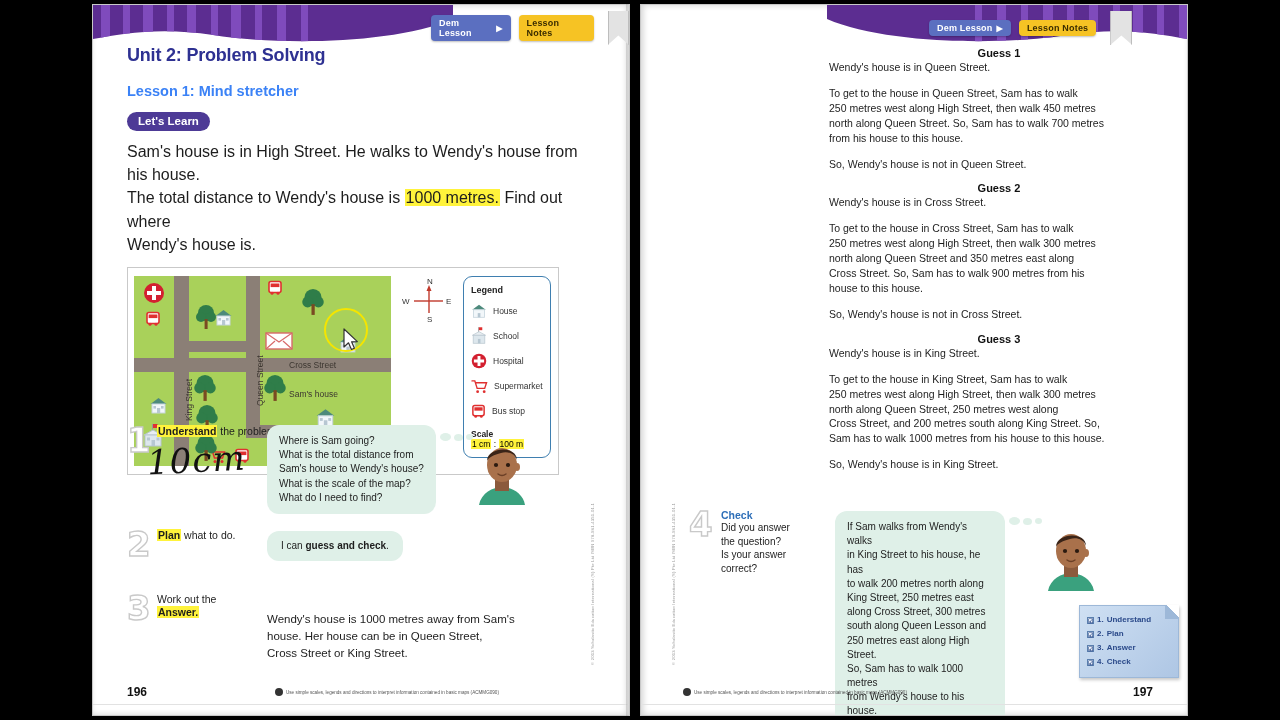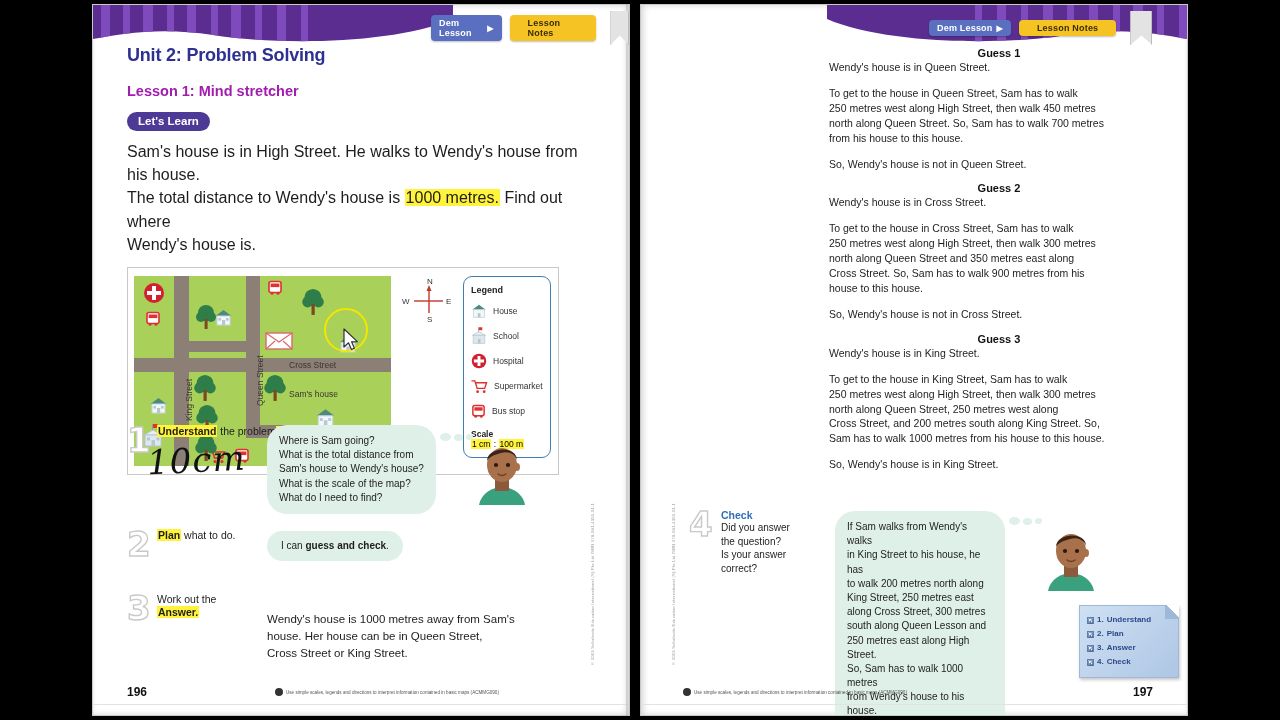--- a/index.html
+++ b/index.html
@@ -40,40 +40,40 @@
   .btn-demo {
     background: #5b6fc0; color: #fff; font-size: 9px; font-weight: bold;
     padding: 3px 8px; border-radius: 4px; letter-spacing: .2px;
     display: flex; align-items: center; gap: 4px;
     box-shadow: 0 1px 2px rgba(0,0,0,.25);
     cursor: pointer;
   }
   .btn-demo .play { font-size: 8px; }
   .btn-notes {
     background: #f6c324; color: #3b2d00; font-size: 9px; font-weight: bold;
-    padding: 3px 18px; border-radius: 4px; letter-spacing: .2px;
+    padding: 3px 8px; border-radius: 4px; letter-spacing: .2px;
     box-shadow: 0 1px 2px rgba(0,0,0,.25);
     cursor: pointer;
   }
   .bookmark {
     width: 22px; height: 34px; background: #e3e3e3; border: 1px solid #bdbdbd;
     border-top: none;
     clip-path: polygon(0 0, 100% 0, 100% 100%, 50% 72%, 0 100%);
     margin-left: 6px;
     cursor: pointer;
   }
 
   
   .lp { position: absolute; left: 34px; top: 40px; width: 470px; }
   h1.unit {
     color: #2e3192; font-size: 18px; font-weight: bold; letter-spacing: -.2px;
     margin-bottom: 17px;
   }
   h2.lesson {
-    color: #a21caf; font-size: 14.5px; font-weight: bold; margin-bottom: 12px;
+    color: #3b82f6; font-size: 14.5px; font-weight: bold; margin-bottom: 12px;
   }
   .pill-learn {
     display: inline-block; background: #4d3a96; color: #fff;
     font-size: 11.5px; font-weight: bold; padding: 3px 11px 4px;
     border-radius: 11px; margin-bottom: 9px;
   }
   .intro { font-size: 16px; color: #1d1d1d; line-height: 1.45; }
   .hl { background: #fff33b; padding: 0 1px; }
 
   
@@ -117,21 +117,21 @@
     font-family: "DejaVu Sans", sans-serif;
   }
   .steptext { margin-left: 30px; font-size: 10.5px; line-height: 1.28; color: #1d1d1d; }
   .steptext b.hl { background: #fff33b; font-weight: bold; color:#1d1d1d; }
   .handwrite {
     font-family: "DejaVu Serif", serif; font-size: 34px; font-style: italic;
     color: #111; margin-left: 20px; margin-top: 2px; letter-spacing: 1px;
     transform: rotate(-3deg); display: inline-block;
   }
   .bubble {
-    background: #dff0e8; border-radius: 20px; padding: 9px 12px;
+    background: #dff0e8; border-radius: 12px; padding: 9px 12px;
     font-size: 10px; line-height: 1.42; color: #1d1d1d; display: inline-block;
   }
   .dots { display:flex; gap:3px; align-items:center; }
   .dot { background:#dff0e8; border-radius:50%; }
 
   
   .rp { position: absolute; left: 188px; top: 42px; width: 340px; }
   .guess-h { font-size: 11px; font-weight: bold; color: #111; margin-bottom: 1px; text-align: center; }
   .guess-p { font-size: 10.5px; line-height: 1.42; color: #1d1d1d; margin-bottom: 11px; }
   .rp-check { position: absolute; left: 48px; top: 500px; width: 500px; }

